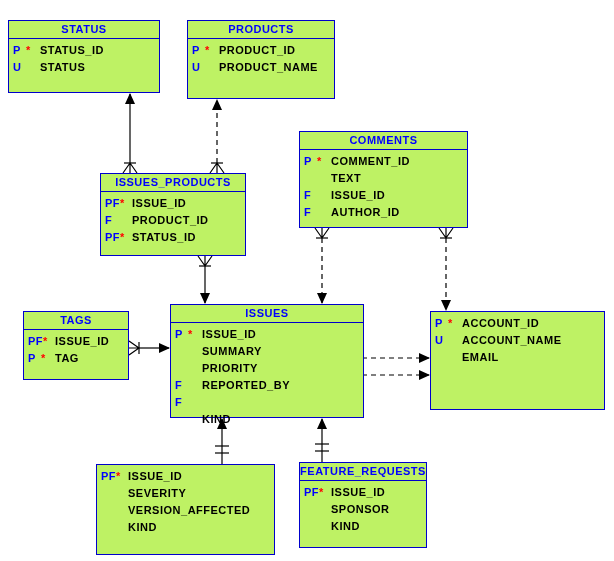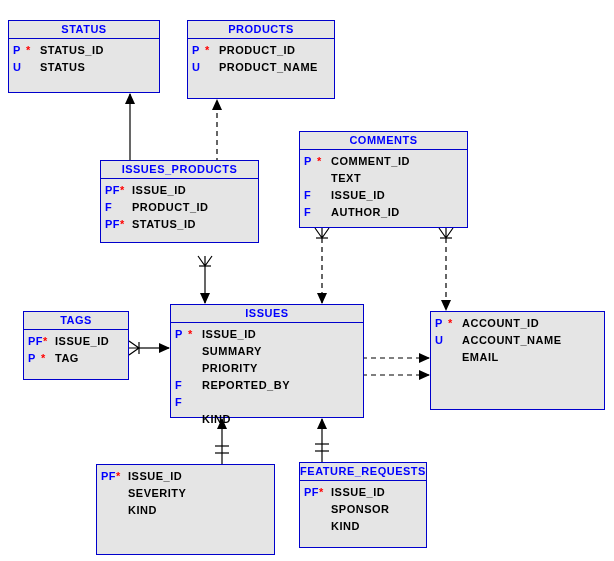--- a/index.html
+++ b/index.html
@@ -2,21 +2,21 @@
 <html><head>
 <meta charset="utf-8">
 <style>
   html,body{margin:0;padding:0;}
   body{
     width:614px;height:561px;position:relative;background:#ffffff;
     font-family:"Liberation Sans",sans-serif;overflow:hidden;
   }
   #wires{position:absolute;left:0;top:0;width:614px;height:561px;pointer-events:none;}
   .tbl{
-    position:absolute;background:#e5e5e5;border:1.5px solid #0000cc;
+    position:absolute;background:#bef264;border:1.5px solid #0000cc;
     box-sizing:border-box;
   }
   .tbl-title{
     font-size:11px;font-weight:bold;color:#0000ff;text-align:center;
     letter-spacing:0.5px;height:17px;line-height:17px;
     border-bottom:1.5px solid #0000cc;white-space:nowrap;overflow:hidden;
   }
   .tbl-body{padding-top:3px;}
   .row{
     display:flex;align-items:baseline;height:17px;line-height:17px;
@@ -128,21 +128,21 @@
       <span class="kw"><span class="key">P</span><span class="star">*</span></span>
       <span class="cname">PRODUCT_ID</span>
     </div>
     <div class="row">
       <span class="kw"><span class="key">U</span><span class="star"></span></span>
       <span class="cname">PRODUCT_NAME</span>
     </div>
   </div>
 </div>
 
-<div class="tbl" style="left:100px;top:160px;width:159px;height:83px">
+<div class="tbl" style="left:100px;top:173px;width:146px;height:83px">
   <div class="tbl-title">ISSUES_PRODUCTS</div>
   <div class="tbl-body">
     <div class="row">
       <span class="kw"><span class="key">PF</span><span class="star">*</span></span>
       <span class="cname">ISSUE_ID</span>
     </div>
     <div class="row">
       <span class="kw"><span class="key">F</span><span class="star"></span></span>
       <span class="cname">PRODUCT_ID</span>
     </div>
@@ -240,20 +240,24 @@
     <div class="row">
       <span class="kw"><span class="key">PF</span><span class="star">*</span></span>
       <span class="cname">ISSUE_ID</span>
     </div>
     <div class="row">
       <span class="kw"><span class="key"></span><span class="star"></span></span>
       <span class="cname">SEVERITY</span>
     </div>
     <div class="row">
       <span class="kw"><span class="key"></span><span class="star"></span></span>
+      <span class="cname">VERSION_AFFECTED</span>
+    </div>
+    <div class="row">
+      <span class="kw"><span class="key"></span><span class="star"></span></span>
       <span class="cname">KIND</span>
     </div>
   </div>
 </div>
 
 <div class="tbl" style="left:299px;top:462px;width:128px;height:86px">
   <div class="tbl-title">FEATURE_REQUESTS</div>
   <div class="tbl-body">
     <div class="row">
       <span class="kw"><span class="key">PF</span><span class="star">*</span></span>

